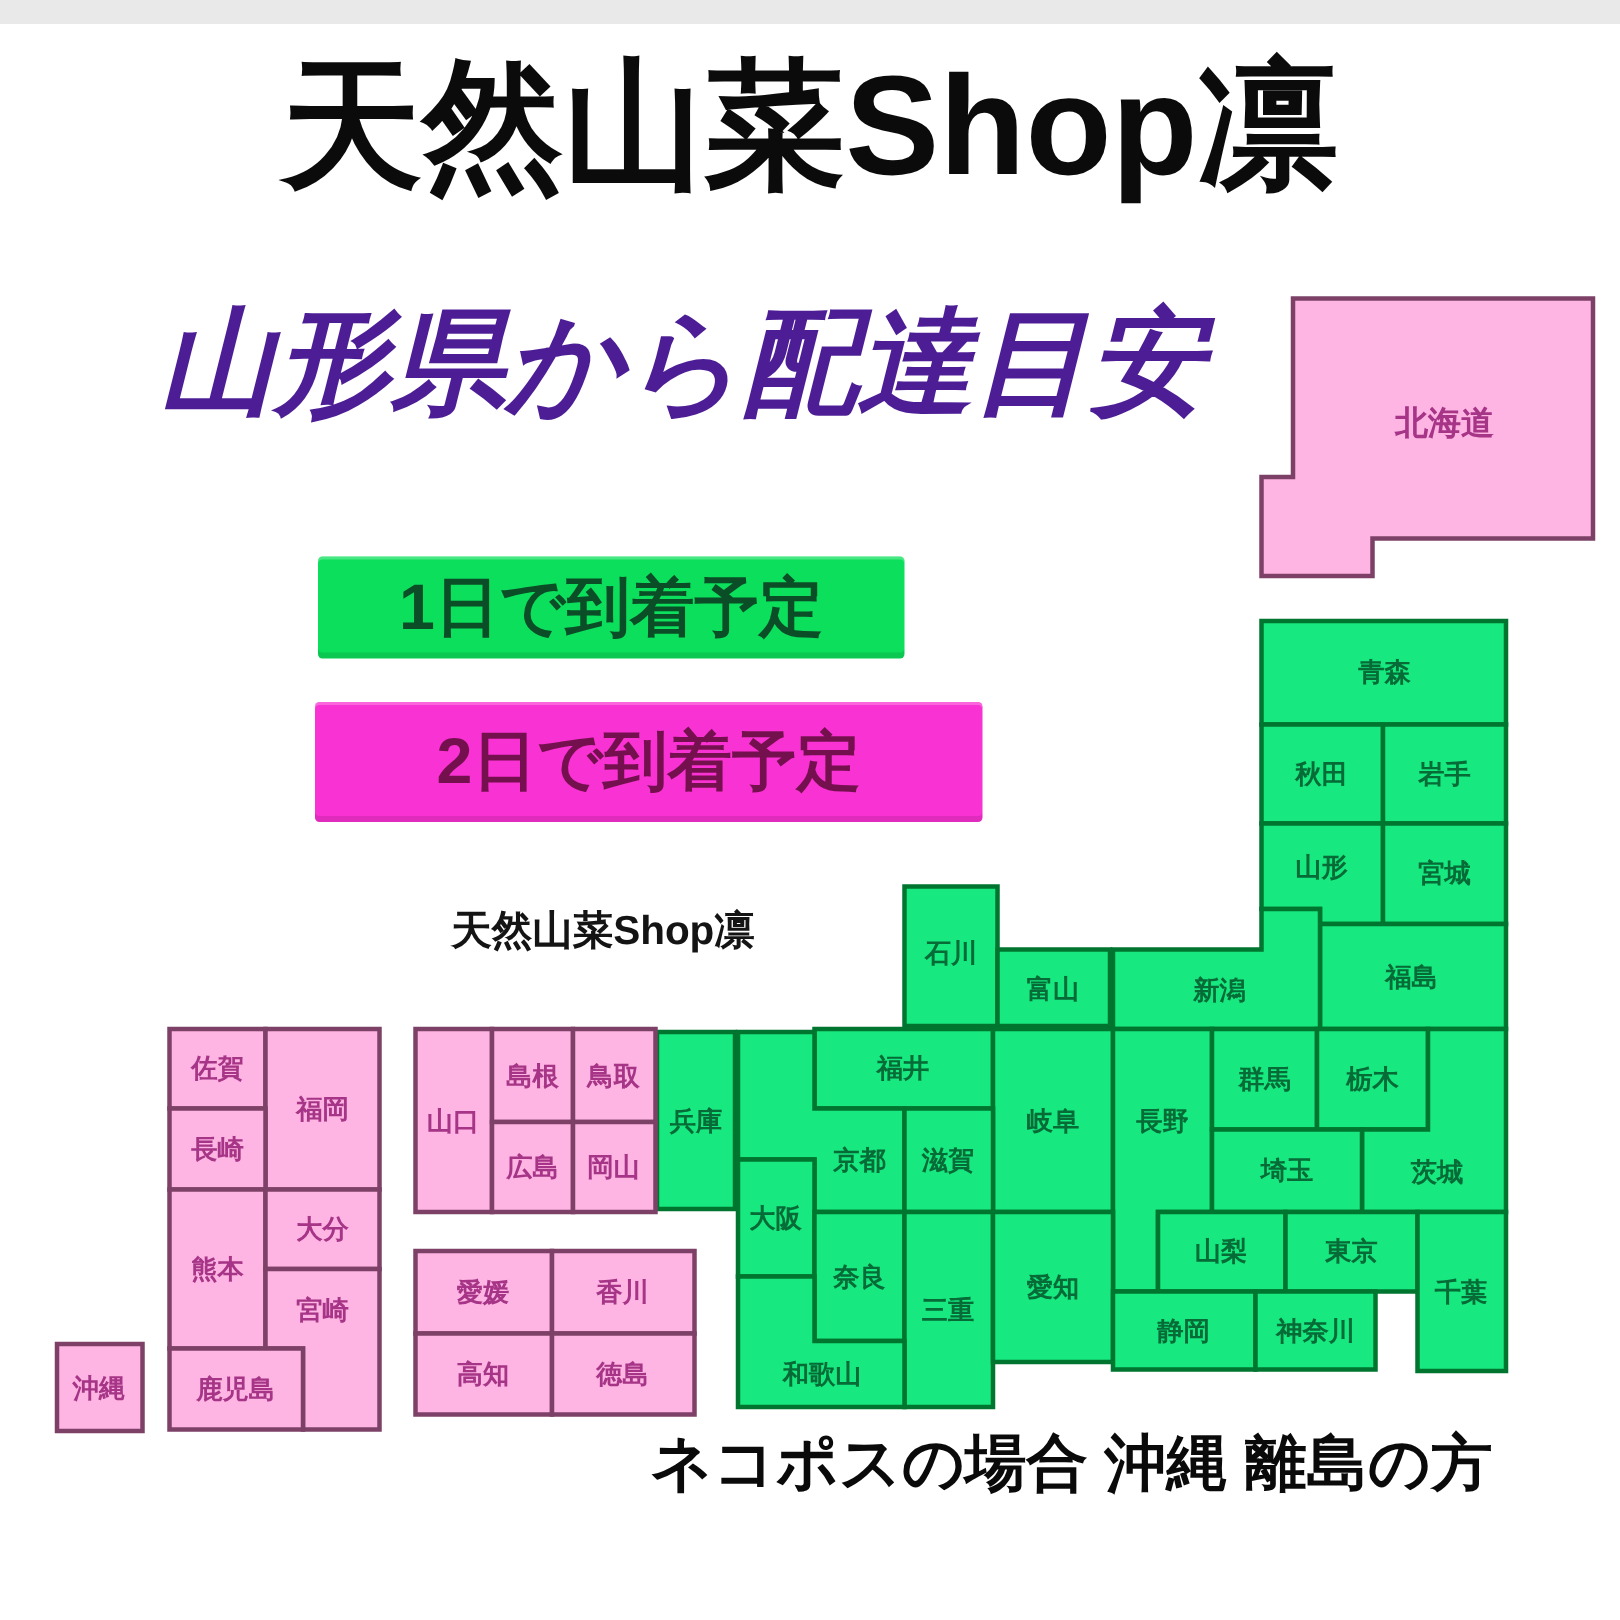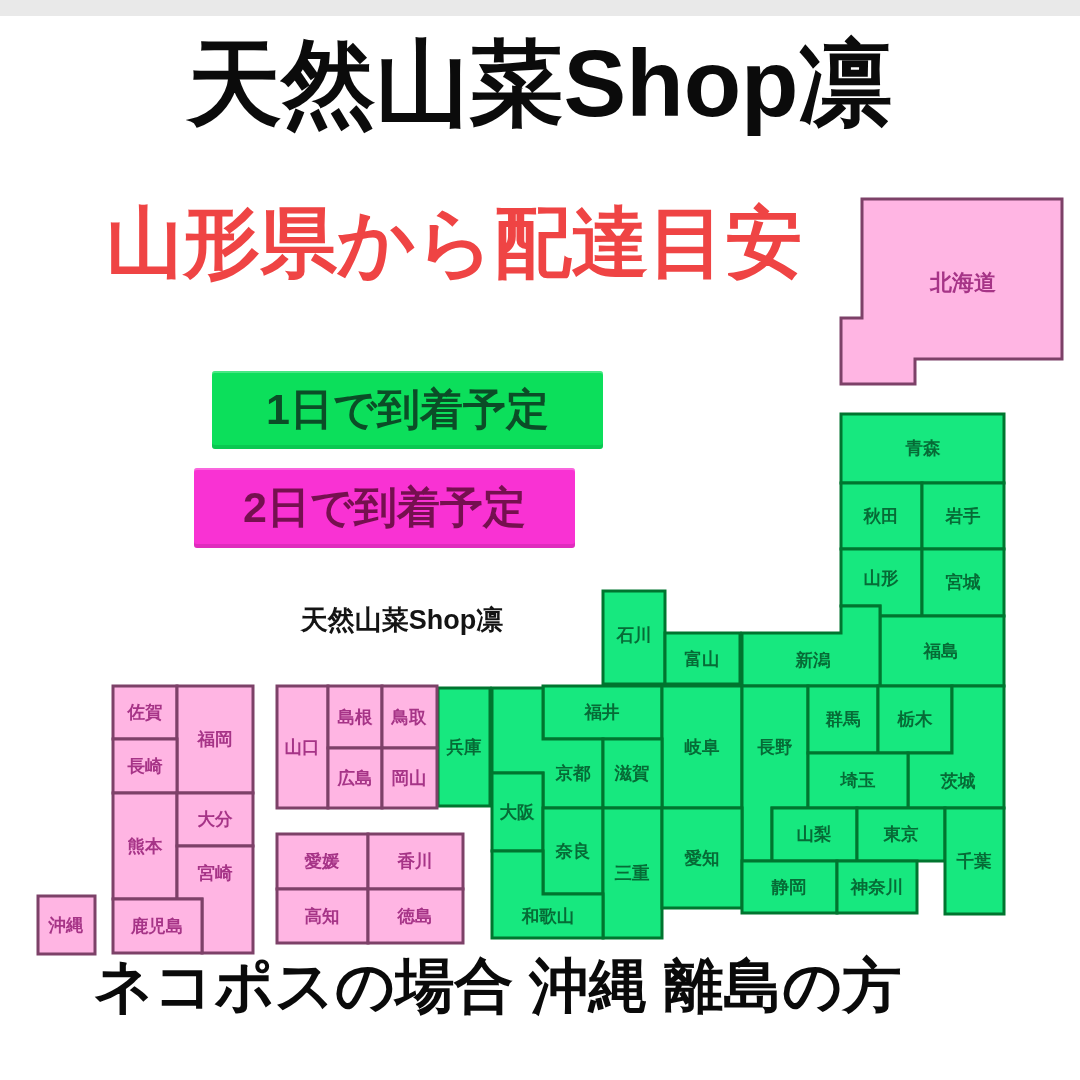--- a/index.html
+++ b/index.html
@@ -7,38 +7,38 @@
     position:relative;width:1080px;height:1080px;margin:16px auto;
     background:#ffffff;overflow:hidden;
     font-family:"Liberation Sans","DejaVu Sans",sans-serif;
   }
   .title{
     position:absolute;top:16px;left:0;width:100%;text-align:center;
     font-size:94px;font-weight:bold;color:#0b0b0b;letter-spacing:0px;line-height:1.1;
   }
   .subtitle{
     position:absolute;top:184px;left:106px;
-    font-size:77px;font-weight:bold;color:#ef4444;line-height:1.1;
+    font-size:77px;font-weight:bold;color:#4c1d95;line-height:1.1;font-style:italic;
   }
   .legend-item{
     position:absolute;display:flex;align-items:center;justify-content:center;
     font-weight:bold;font-size:43px;border-radius:3px;
     box-shadow:inset 0 -4px 0 rgba(0,0,0,0.10), inset 0 2px 0 rgba(255,255,255,0.25);
   }
-  #legend-0{left:212px;top:355px;width:391px;height:78px;}
-  #legend-1{left:194px;top:452px;width:381px;height:80px;}
+  #legend-0{left:212px;top:355px;width:391px;height:68px;}
+  #legend-1{left:210px;top:452px;width:445px;height:80px;}
   .watermark{
     position:absolute;top:586px;left:282px;width:240px;text-align:center;
     font-size:27px;font-weight:bold;color:#141414;
   }
   #map{position:absolute;left:0;top:0;}
   #map text{font-weight:bold;}
   .footer{
-    position:absolute;top:936px;left:0;width:995px;text-align:center;
-    font-size:59px;font-weight:bold;color:#0a0a0a;line-height:1.17;
+    position:absolute;top:936px;left:0;width:995px;text-align:right;
+    font-size:41px;font-weight:bold;color:#0a0a0a;line-height:1.17;
   }
   .bottom-bar{position:absolute;left:0;top:1071px;width:1080px;height:8px;background:#050505;}
 </style>
 </head>
 <body>
 
 <div class="canvas">
 
   <div class="title">天然山菜Shop凛</div>
 

